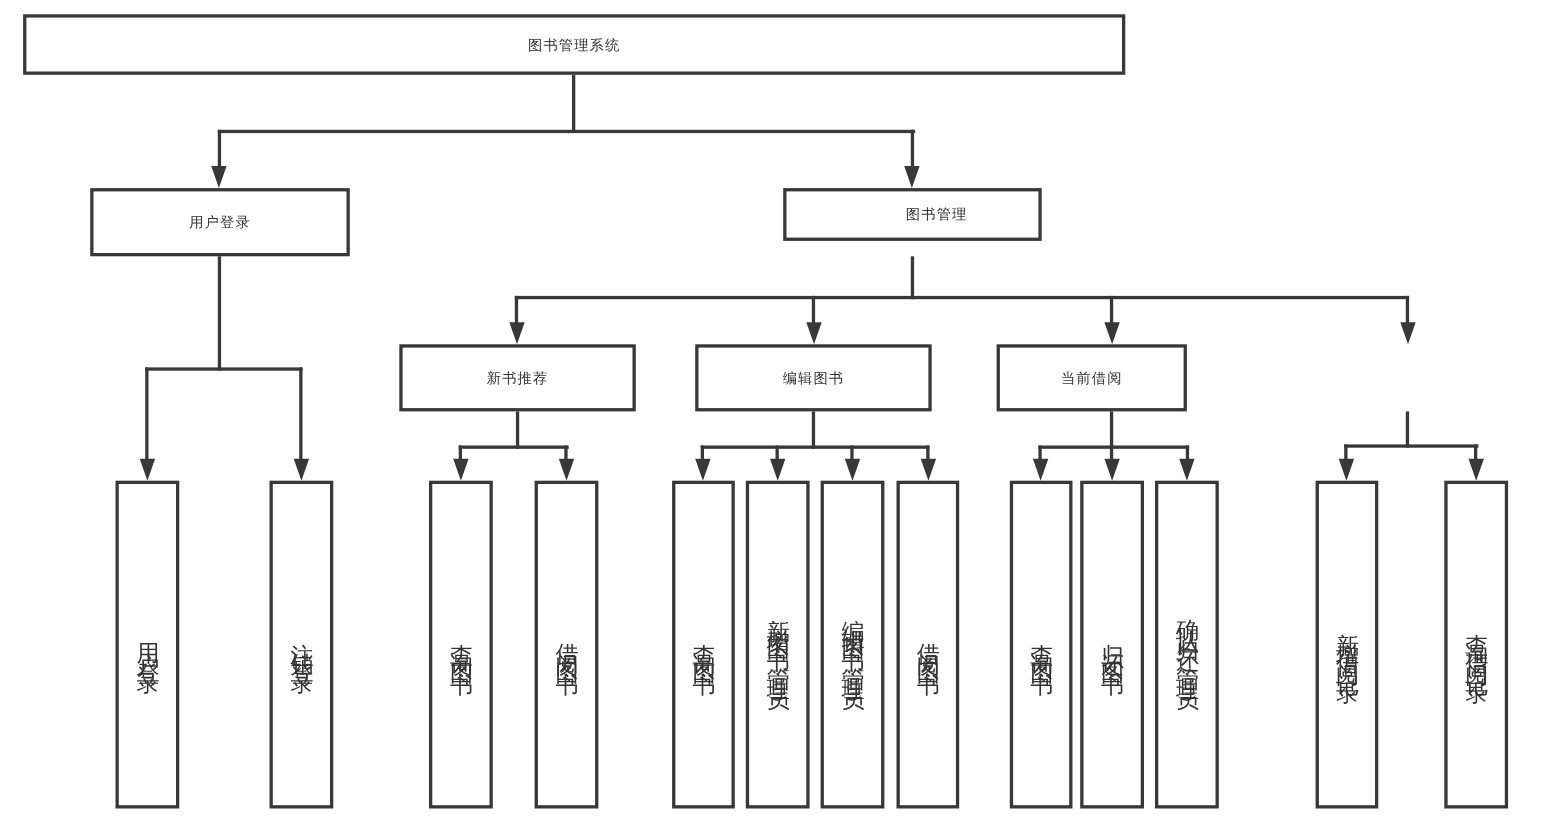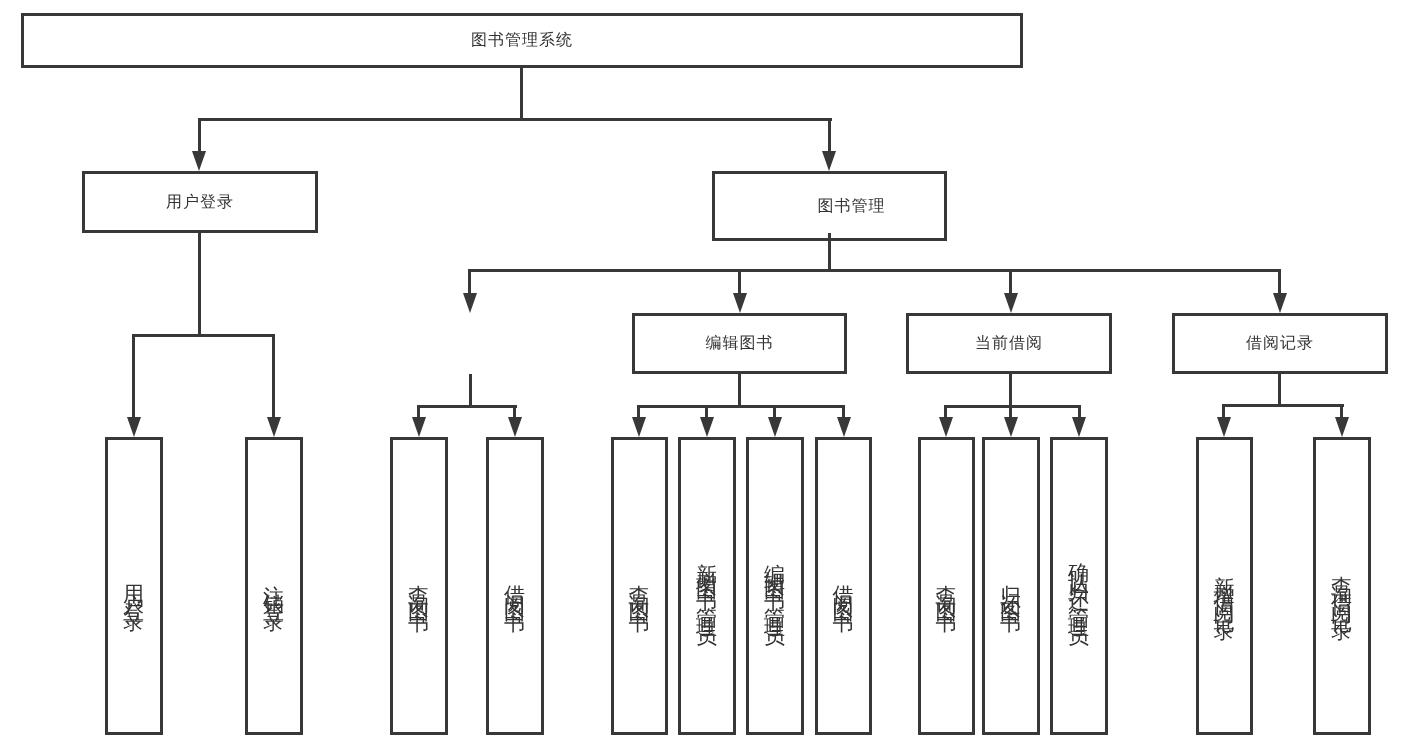--- a/index.html
+++ b/index.html
@@ -19,21 +19,21 @@
     position: absolute;
     box-sizing: border-box;
     border: 3px solid #383838;
     background: #ffffff;
     display: flex;
     align-items: center;
     justify-content: center;
     color: #333333;
   }
   .hlabel {
-    font-size: 16px;
+    font-size: 13px;
     color: #333333;
     letter-spacing: 1px;
     white-space: nowrap;
   }
   .vlabel {
     writing-mode: vertical-rl;
     text-orientation: mixed;
     font-size: 21px;
     letter-spacing: 9px;
     color: #333333;
@@ -77,21 +77,21 @@
   <div class="vline" style="left:520px; top:68px; height:51px;"></div>
   <div class="hline" style="left:198px; top:118px; width:634px;"></div>
   <div class="vline" style="left:198px; top:118px; height:35px;"></div>
   <div class="arrow" style="left:192px; top:151px;"></div>
   <div class="vline" style="left:828px; top:118px; height:35px;"></div>
   <div class="arrow" style="left:822px; top:151px;"></div>
 
   <div class="node" style="left:82px; top:171px; width:236px; height:62px;">
     <span class="hlabel">用户登录</span>
   </div>
-  <div class="node" style="left:712px; top:171px; width:235px; height:70px;padding-left:44px;">
+  <div class="node" style="left:712px; top:171px; width:235px; height:48px;padding-left:44px;">
     <span class="hlabel">图书管理</span>
   </div>
 
   <div class="vline" style="left:198px; top:233px; height:104px;"></div>
   <div class="hline" style="left:132px; top:334px; width:143px;"></div>
   <div class="vline" style="left:132px; top:334px; height:85px;"></div>
   <div class="arrow" style="left:127px; top:417px;"></div>
   <div class="vline" style="left:272px; top:334px; height:85px;"></div>
   <div class="arrow" style="left:267px; top:417px;"></div>
 
@@ -99,28 +99,28 @@
   <div class="hline" style="left:468px; top:269px; width:813px;"></div>
   <div class="vline" style="left:468px; top:269px; height:26px;"></div>
   <div class="arrow" style="left:463px; top:293px;"></div>
   <div class="vline" style="left:738px; top:269px; height:26px;"></div>
   <div class="arrow" style="left:733px; top:293px;"></div>
   <div class="vline" style="left:1009px; top:269px; height:26px;"></div>
   <div class="arrow" style="left:1004px; top:293px;"></div>
   <div class="vline" style="left:1278px; top:269px; height:26px;"></div>
   <div class="arrow" style="left:1273px; top:293px;"></div>
 
+  <div class="node" style="left:363px; top:313px; width:215px; height:61px;">
+    <span class="hlabel">新书推荐</span>
+  </div>
   <div class="node" style="left:632px; top:313px; width:215px; height:61px;">
     <span class="hlabel">编辑图书</span>
   </div>
-  <div class="node" style="left:906px; top:313px; width:206px; height:61px;">
+  <div class="node" style="left:906px; top:313px; width:173px; height:61px;">
     <span class="hlabel">当前借阅</span>
-  </div>
-  <div class="node" style="left:1172px; top:313px; width:216px; height:61px;">
-    <span class="hlabel">借阅记录</span>
   </div>
 
   <div class="vline" style="left:469px; top:374px; height:34px;"></div>
   <div class="hline" style="left:417px; top:405px; width:100px;"></div>
   <div class="vline" style="left:417px; top:405px; height:14px;"></div>
   <div class="arrow" style="left:412px; top:417px;"></div>
   <div class="vline" style="left:513px; top:405px; height:14px;"></div>
   <div class="arrow" style="left:508px; top:417px;"></div>
 
   <div class="vline" style="left:738px; top:374px; height:34px;"></div>

